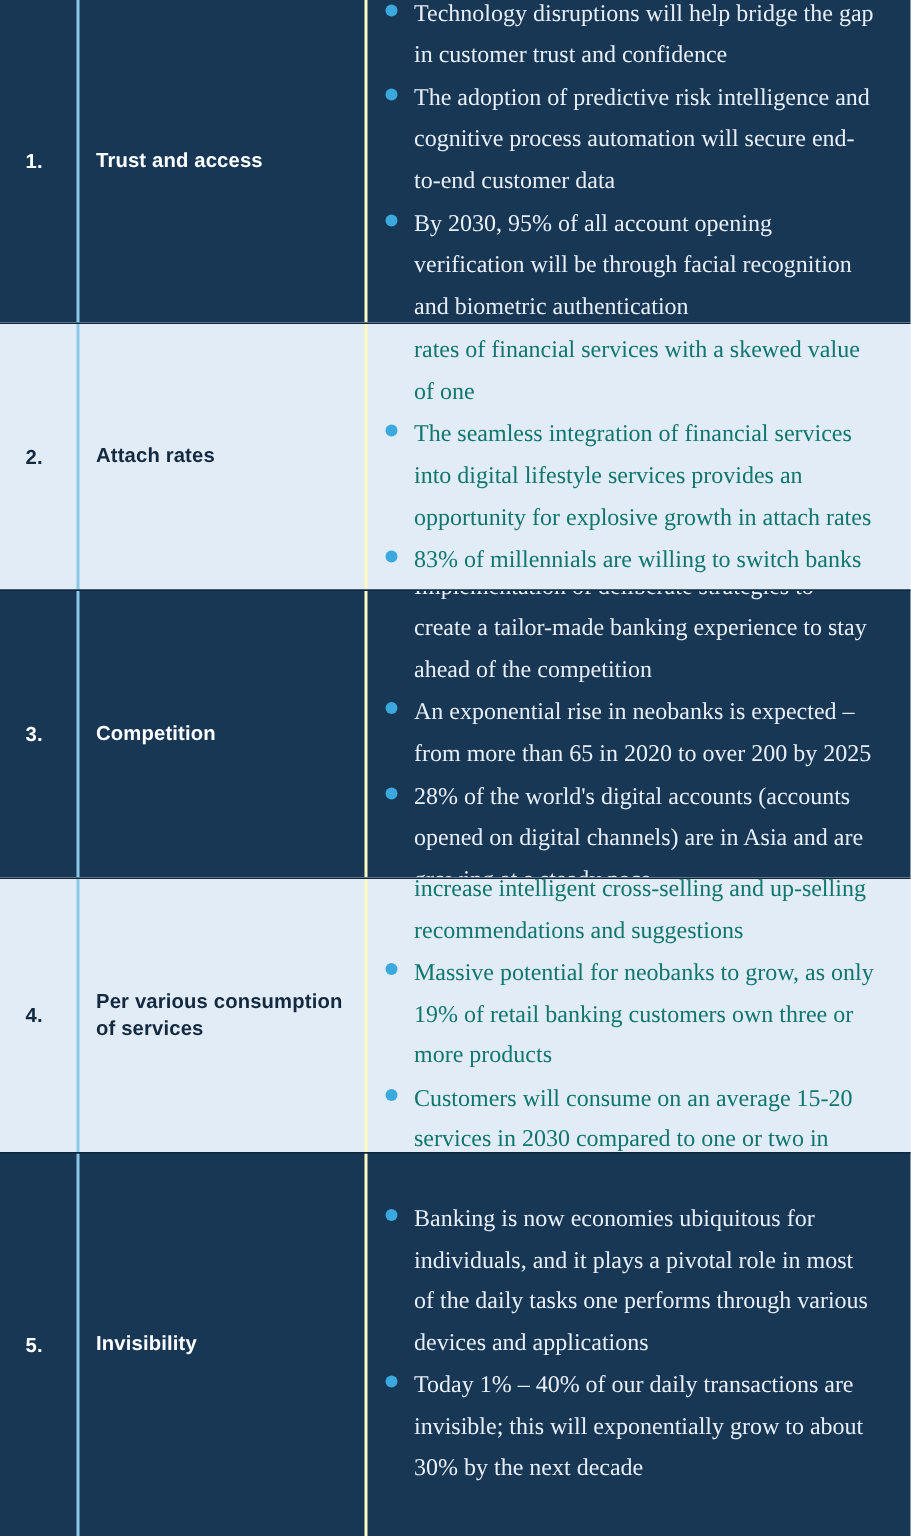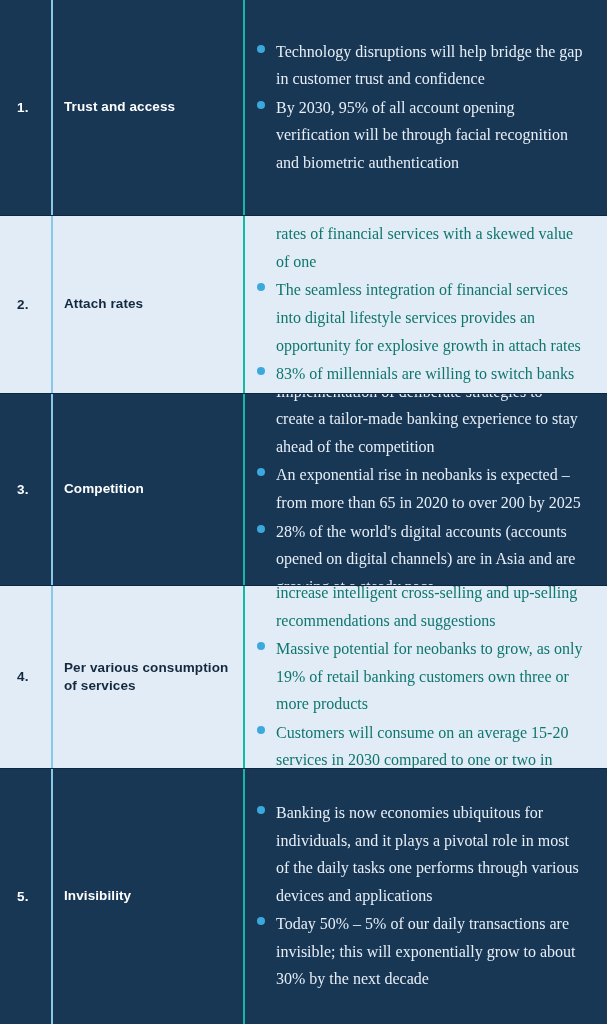--- a/index.html
+++ b/index.html
@@ -74,21 +74,21 @@
     border-right: 2px solid #8ac8e8;
   }
   .col-title {
     width: 192px;
     flex: 0 0 192px;
     display: flex;
     align-items: center;
     box-sizing: border-box;
     padding-left: 11px;
     padding-right: 8px;
-    border-right: 2px solid #14b8a6;
+    border-right: 2px solid #fef9c3;
   }
   .col-points {
     flex: 1 1 auto;
     box-sizing: border-box;
     padding: 10px 24px 10px 12px;
     display: flex;
     align-items: center;
   }
 
   .num {
@@ -144,20 +144,24 @@
         <span class="title">Trust and access</span>
       </div>
       <div class="col-points">
         <ul class="points">
           <li>
             <span class="dot"></span>
             <span class="bullet-text">Technology disruptions will help bridge the gap in customer trust and confidence</span>
           </li>
           <li>
             <span class="dot"></span>
+            <span class="bullet-text">The adoption of predictive risk intelligence and cognitive process automation will secure end-to-end customer data</span>
+          </li>
+          <li>
+            <span class="dot"></span>
             <span class="bullet-text">By 2030, 95% of all account opening verification will be through facial recognition and biometric authentication</span>
           </li>
         </ul>
       </div>
     </div>
     <div class="row light" style="height: 178px;">
       <div class="col-num">
         <span class="num">2.</span>
       </div>
       <div class="col-title">
@@ -236,18 +240,18 @@
         <span class="title">Invisibility</span>
       </div>
       <div class="col-points">
         <ul class="points">
           <li>
             <span class="dot"></span>
             <span class="bullet-text">Banking is now economies ubiquitous for individuals, and it plays a pivotal role in most of the daily tasks one performs through various devices and applications</span>
           </li>
           <li>
             <span class="dot"></span>
-            <span class="bullet-text">Today 50% – 5% of our daily transactions are invisible; this will exponentially grow to about 30% by the next decade</span>
+            <span class="bullet-text">Today 1% – 40% of our daily transactions are invisible; this will exponentially grow to about 30% by the next decade</span>
           </li>
         </ul>
       </div>
     </div>
   </div>
 
 </body></html>

